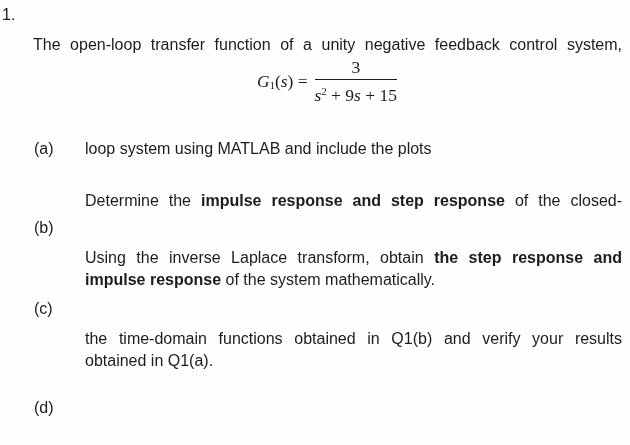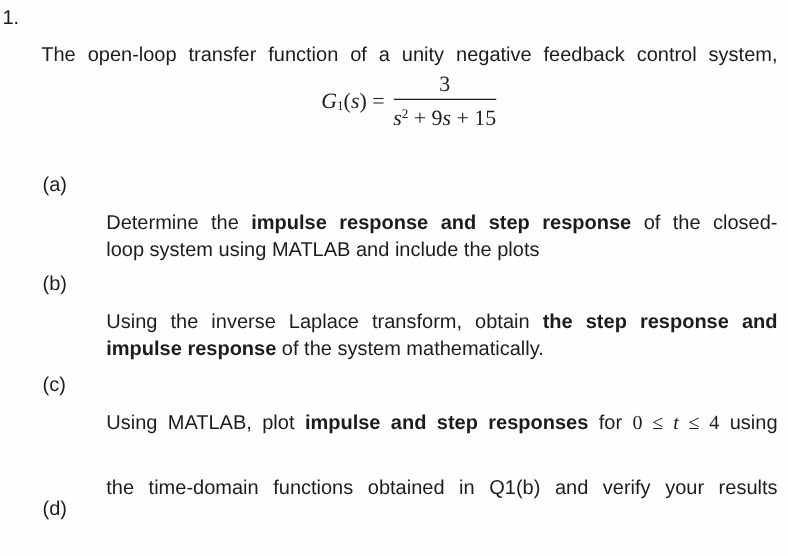--- a/index.html
+++ b/index.html
@@ -52,36 +52,36 @@
         <div class="tline just"><span class="seg-n">The open-loop transfer function of a unity negative feedback control system,</span></div>
       </div>
   </div>
 
   <div class="equation"><span class="eq-lhs"><span class="seg-i">G</span><span class="seg-sub">1</span><span class="seg-n">(</span><span class="seg-i">s</span><span class="seg-n">) =</span></span><span class="frac"><span class="fnum"><span class="seg-n">3</span></span><span class="fden"><span class="seg-i">s</span><span class="seg-sup">2</span><span class="seg-n"> + 9</span><span class="seg-i">s</span><span class="seg-n"> + 15</span></span></span></div>
 
   <div class="items">
       <div class="item item-0">
         <span class="ilabel">(a)</span>
         <div class="itext">
+          <div class="tline"><span class="seg-n">loop system using MATLAB and include the plots</span></div>
           <div class="tline just"><span class="seg-n">Determine the </span><span class="seg-b">impulse response and step response</span><span class="seg-n"> of the closed-</span></div>
-          <div class="tline"><span class="seg-n">loop system using MATLAB and include the plots</span></div>
         </div>
       </div>
       <div class="item item-1">
         <span class="ilabel">(b)</span>
         <div class="itext">
           <div class="tline just"><span class="seg-n">Using the inverse Laplace transform, obtain </span><span class="seg-b">the step response and</span></div>
           <div class="tline"><span class="seg-b">impulse response</span><span class="seg-n"> of the system mathematically.</span></div>
         </div>
       </div>
       <div class="item item-2">
         <span class="ilabel">(c)</span>
         <div class="itext">
-          <div class="tline just"><span class="seg-n">Using MATLAB, plot </span><span class="seg-b">impulse and step responses</span><span class="seg-n"> for </span><span class="seg-m">0 ≤ </span><span class="seg-mi">t</span><span class="seg-m"> ≤ 4</span><span class="seg-n"> using</span></div>
           <div class="tline just"><span class="seg-n">the time-domain functions obtained in Q1(b) and verify your results</span></div>
+          <div class="tline"><span class="seg-n">obtained in Q1(a).</span></div>
         </div>
       </div>
       <div class="item item-3">
         <span class="ilabel">(d)</span>
         <div class="itext">
         </div>
       </div>
     </div>
 
 </div>

